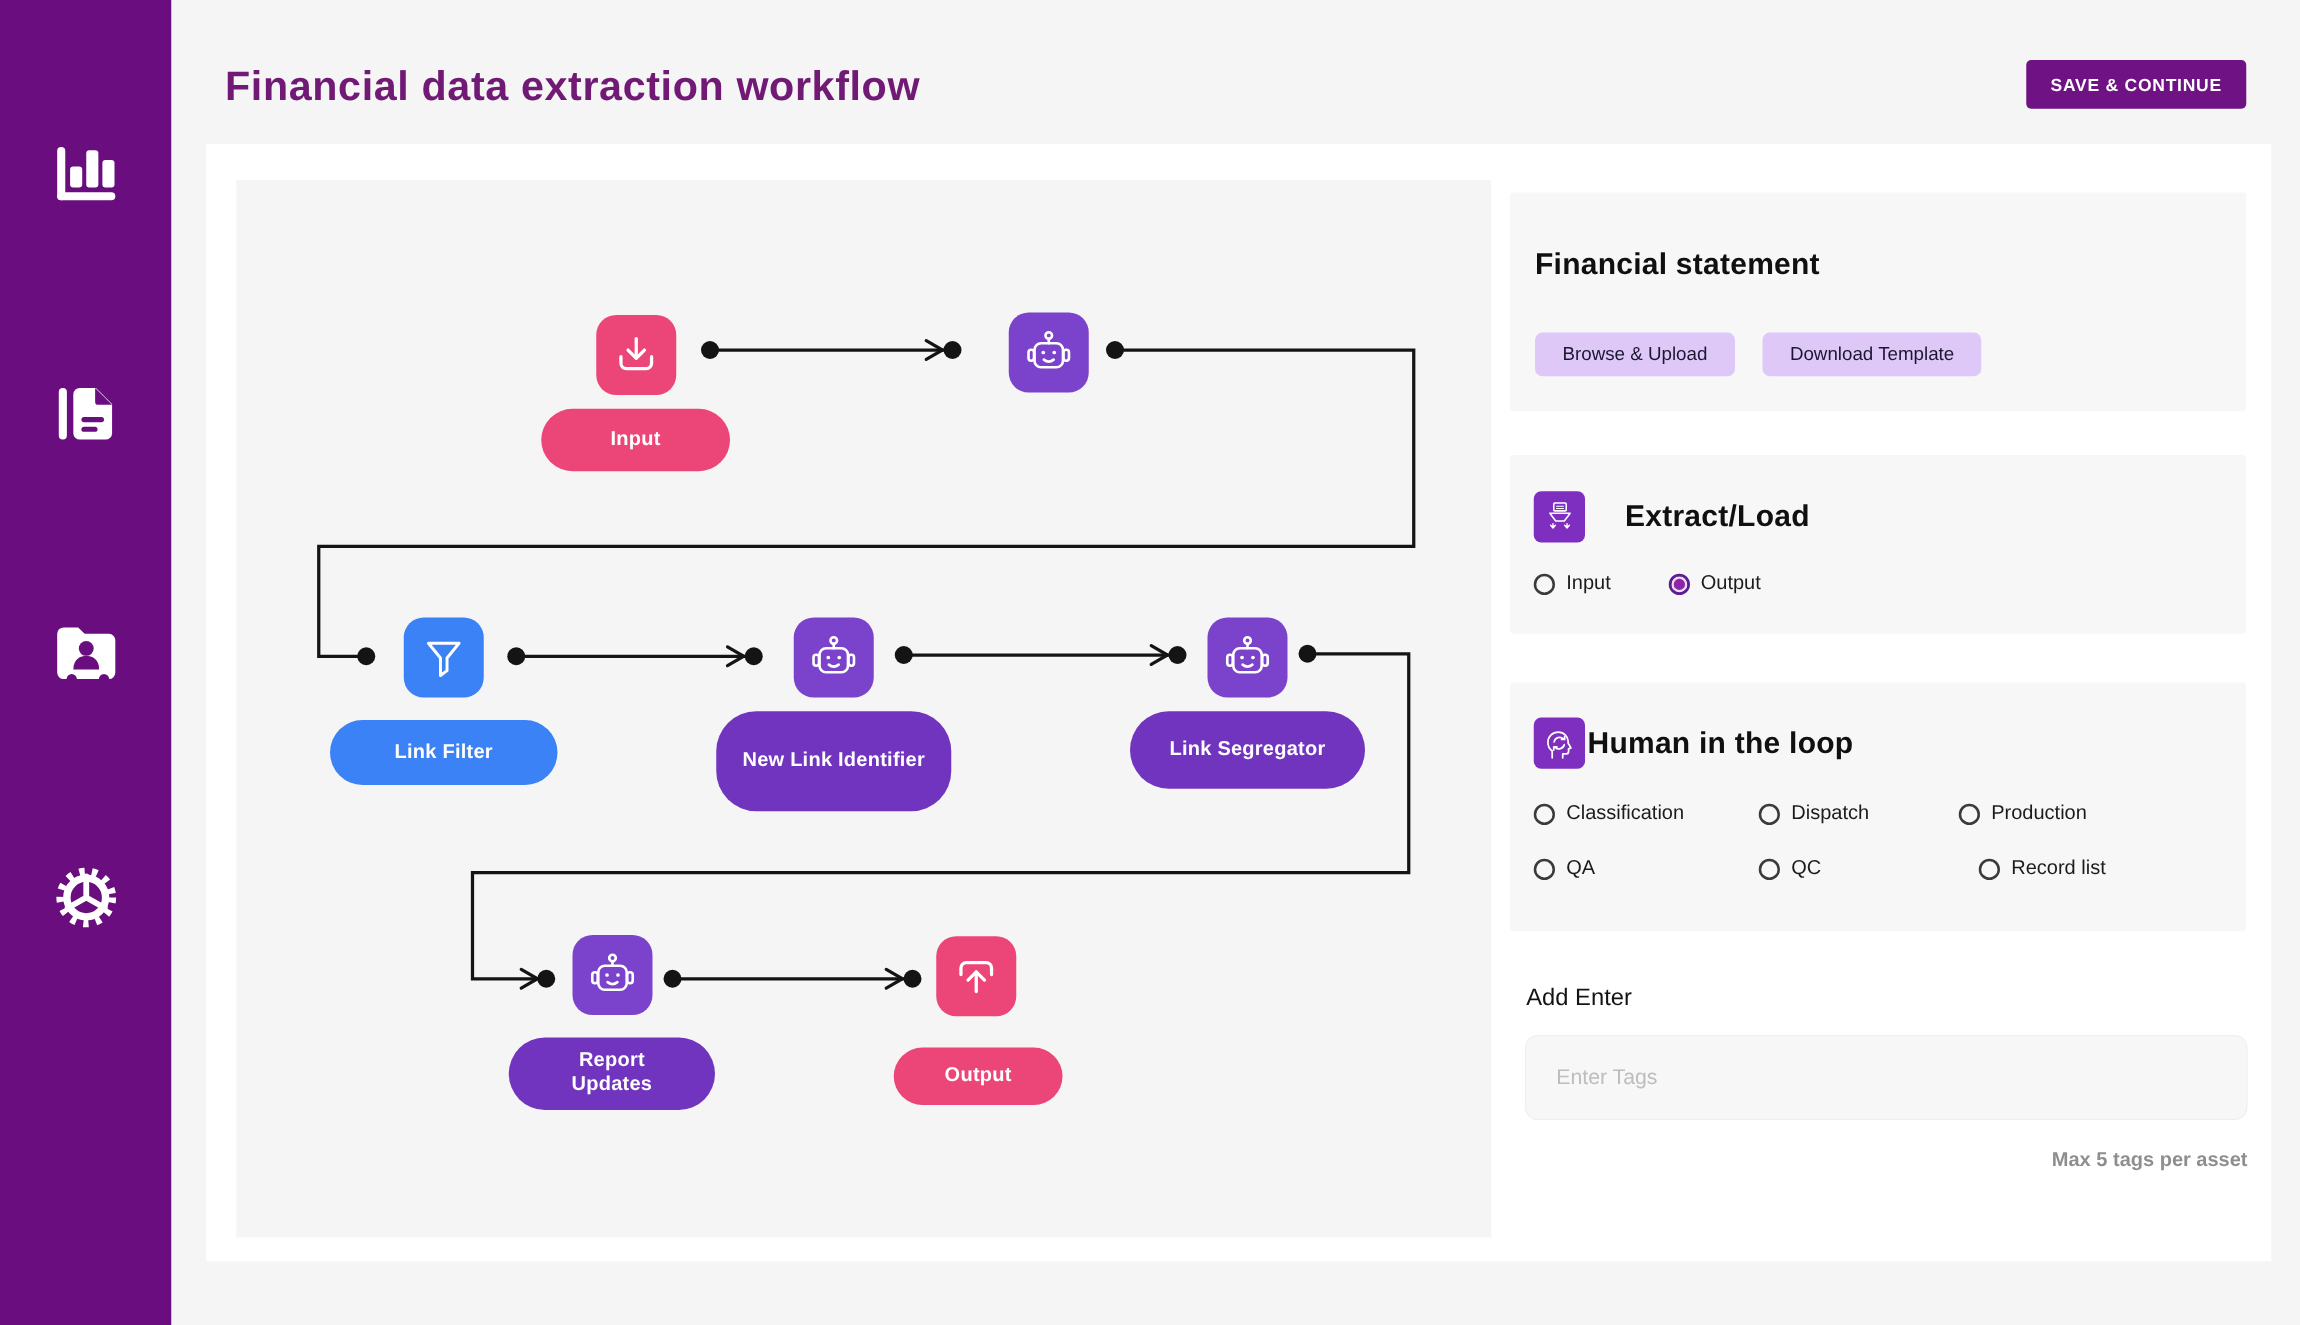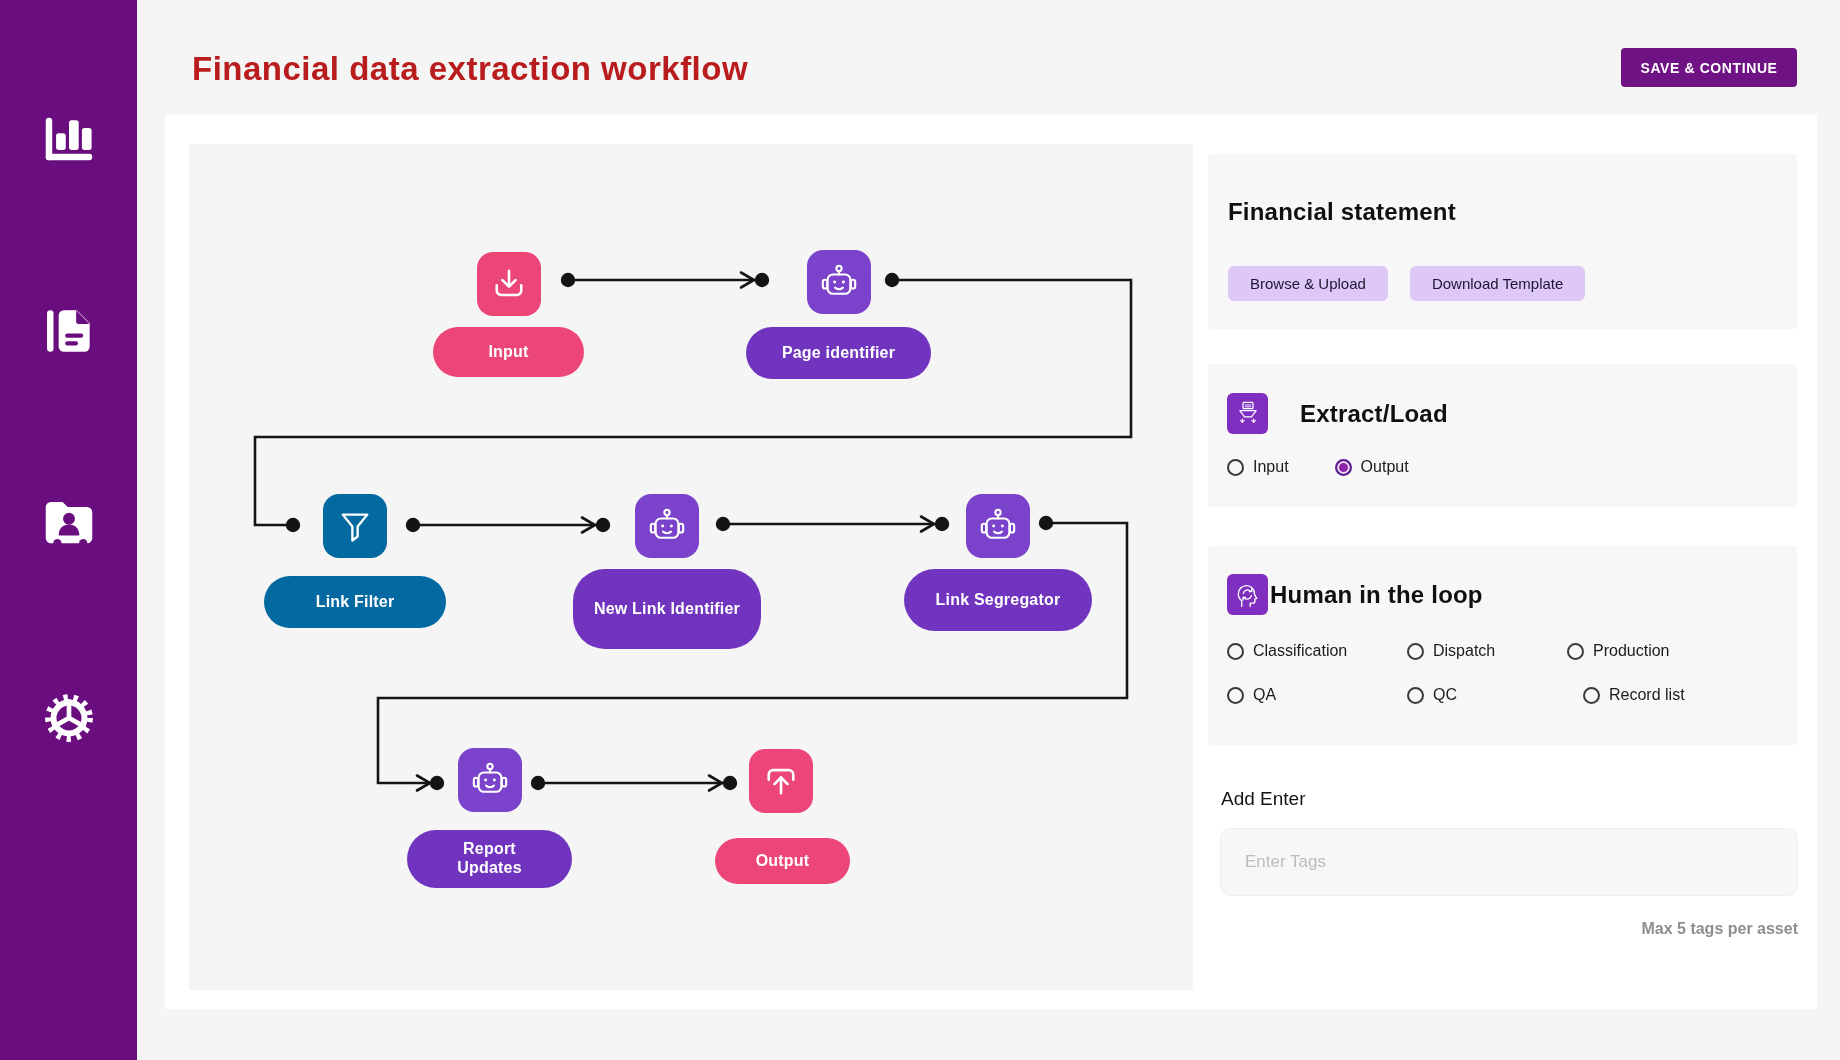--- a/index.html
+++ b/index.html
@@ -11,22 +11,22 @@
   
   .sidebar {
     position:absolute; left:0; top:0; width:137px; height:1060px;
     background:#6a0e7f;
   }
   .side-item { position:absolute; left:0; width:137px; height:64px;
     display:flex; align-items:center; justify-content:center; cursor:pointer; }
   .side-item svg { width:62px; height:62px; }
   
   .page-title {
-    position:absolute; left:192px; top:50px; font-size:33px; font-weight:700;
-    color:#b91c1c; letter-spacing:.5px;
+    position:absolute; left:180px; top:50px; font-size:33px; font-weight:700;
+    color:#701a75; letter-spacing:.5px;
   }
   .save-btn {
     position:absolute; left:1621px; top:48px; width:176px; height:39px;
     background:#6e1284; color:#fff; border:none; border-radius:4px;
     font-family:inherit; font-size:14px; font-weight:700; letter-spacing:.6px;
     cursor:pointer;
   }
   
   .content {
     position:absolute; left:165px; top:115px; width:1652px; height:894px;
@@ -44,21 +44,21 @@
   }
   .node svg { width:42px; height:42px; }
   .pill {
     position:absolute; border-radius:32px; color:#fff; font-weight:700;
     font-size:16px; line-height:1.18; display:flex; align-items:center;
     justify-content:center; text-align:center; cursor:pointer; letter-spacing:.2px;
   }
   .purple  { background:#7b42cb; }
   .purple-d{ background:#7134bf; }
   .pink    { background:#ec4578; }
-  .orange  { background:#0369a1; }
+  .orange  { background:#3b82f6; }
   
   .card {
     position:absolute; left:1208px; width:589px; background:#f7f7f8;
     border-radius:3px;
   }
   .card-title { font-size:24px; font-weight:700; color:#101010; letter-spacing:.2px; }
   .chip {
     height:35px; padding:0 22px; border:none; border-radius:6px;
     background:#dec8f8; color:#1d1630; font-family:inherit; font-size:15px;
     cursor:pointer;
@@ -182,23 +182,20 @@
         <circle cx="24" cy="8.5" r="3"></circle>
           <path d="M24 11.5 v4"></path>
         <rect x="11" y="15.5" width="26" height="22" rx="6"></rect>
         <rect x="5.5" y="21.5" width="5" height="10" rx="2.4"></rect>
         <rect x="37.5" y="21.5" width="5" height="10" rx="2.4"></rect>
         <circle cx="19" cy="24" r="1.7" fill="#fff" stroke="none"></circle>
         <circle cx="29" cy="24" r="1.7" fill="#fff" stroke="none"></circle>
         <path d="M19.5 30.5 q4.5 3.6 9 0"></path>
       </svg>
     </div>
-    <div class="pill purple-d" style="left:557px;top:183px;width:185px;height:52px">
-      <span>Page identifier</span>
-    </div>
 
     <div class="node orange" style="left:134px;top:350px">
       <svg viewBox="0 0 48 48" fill="none" stroke="#fff" stroke-width="2.7" stroke-linejoin="round">
         <path d="M10 11 h28 L27 24.5 V36 l-6 4.5 V24.5 z"></path>
       </svg>
     </div>
     <div class="pill orange" style="left:75px;top:432px;width:182px;height:52px">
       <span>Link Filter</span>
     </div>
 

